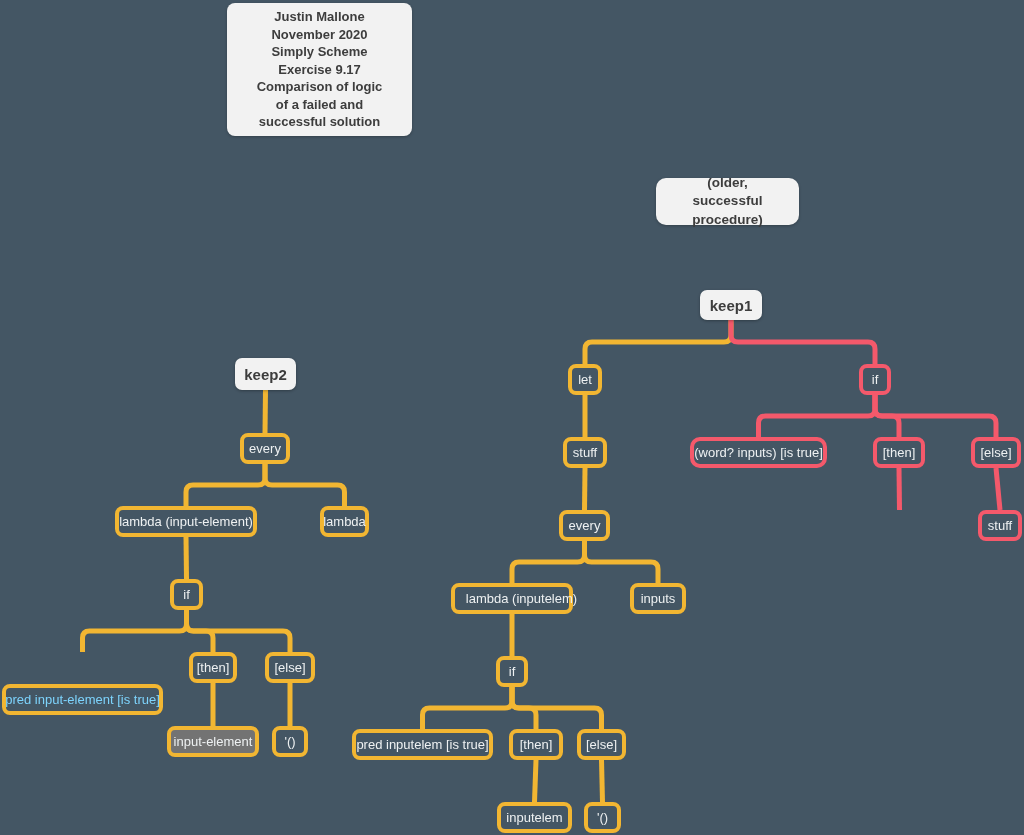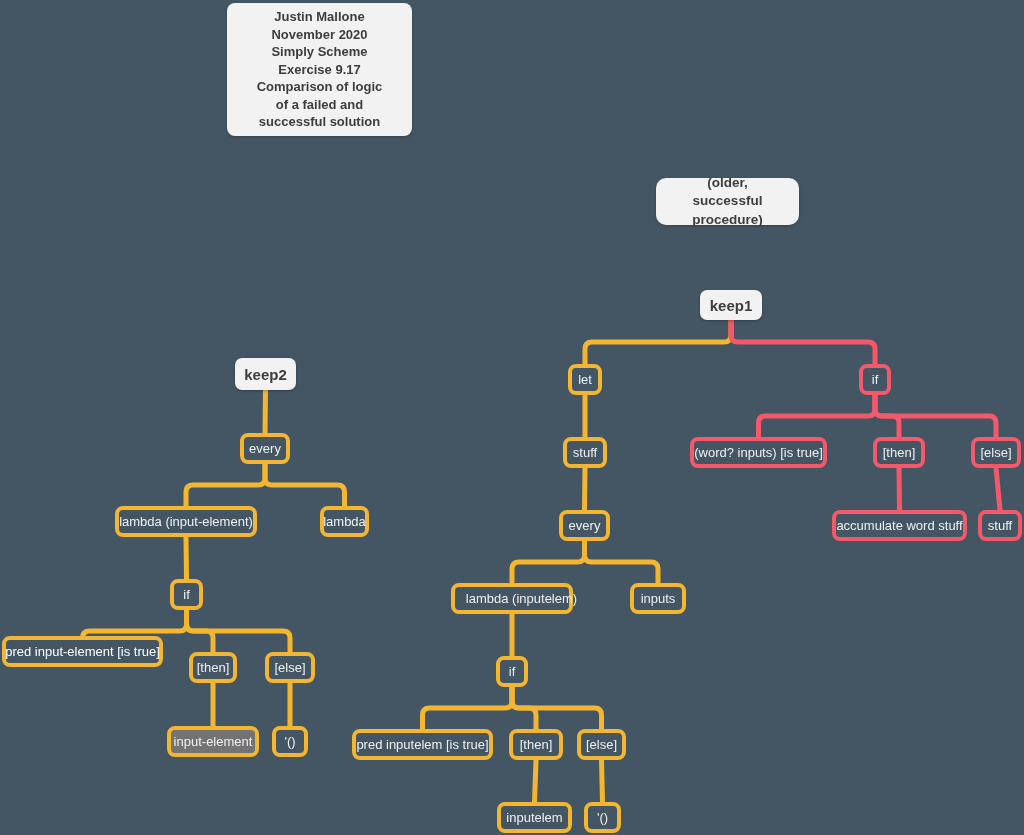--- a/index.html
+++ b/index.html
@@ -81,41 +81,40 @@
       <path d="M 875 395 L 875 409 Q 875 416 882 416 L 892 416 Q 899 416 899 423 L 899 437" stroke="#f4596b" stroke-width="5" fill="none"></path>
       <path d="M 875 395 L 875 409 Q 875 416 882 416 L 989 416 Q 996 416 996 423 L 996 437" stroke="#f4596b" stroke-width="5" fill="none"></path>
       <path d="M 899 468 L 899.5 510" stroke="#f4596b" stroke-width="5" fill="none"></path>
       <path d="M 996 468 L 1000 510" stroke="#f4596b" stroke-width="5" fill="none"></path>
     </svg>
 <div class="node root" style="left: 235px; top: 358px; width: 61px; height: 32px; background: rgb(242, 242, 242); color: rgb(61, 61, 61);">keep2</div>
     <div class="node yellow" style="left: 240px; top: 433px; width: 50px; height: 31px; background: rgb(68, 86, 100); border-color: rgb(242, 182, 50); color: rgb(238, 241, 242);">every</div>
     <div class="node yellow" style="left: 115px; top: 506px; width: 142px; height: 31px; background: rgb(68, 86, 100); border-color: rgb(242, 182, 50); color: rgb(238, 241, 242);">lambda (input-element)</div>
     <div class="node yellow" style="left: 320px; top: 506px; width: 49px; height: 31px; background: rgb(68, 86, 100); border-color: rgb(242, 182, 50); color: rgb(238, 241, 242);">lambda</div>
     <div class="node yellow" style="left: 170px; top: 579px; width: 33px; height: 31px; background: rgb(68, 86, 100); border-color: rgb(242, 182, 50); color: rgb(238, 241, 242);">if</div>
-    <div class="node yellow" style="left: 2px; top: 636px; width: 161px; height: 31px; background: rgb(68, 86, 100); border-color: rgb(242, 182, 50); color: #ffffff;">pred input-element [is true]</div>
+    <div class="node yellow" style="left: 2px; top: 684px; width: 161px; height: 31px; background: rgb(68, 86, 100); border-color: rgb(242, 182, 50); color: #7dd3fc;">pred input-element [is true]</div>
     <div class="node yellow" style="left: 189px; top: 652px; width: 48px; height: 31px; background: rgb(68, 86, 100); border-color: rgb(242, 182, 50); color: rgb(238, 241, 242);">[then]</div>
     <div class="node yellow" style="left: 265px; top: 652px; width: 50px; height: 31px; background: rgb(68, 86, 100); border-color: rgb(242, 182, 50); color: rgb(238, 241, 242);">[else]</div>
     <div class="node yellow" style="left: 167px; top: 726px; width: 92px; height: 31px; background: #737373; border-color: rgb(242, 182, 50); color: rgb(238, 241, 242);">input-element</div>
     <div class="node yellow" style="left: 272px; top: 726px; width: 36px; height: 31px; background: rgb(68, 86, 100); border-color: rgb(242, 182, 50); color: rgb(238, 241, 242);">'()</div>
     <div class="node root" style="left: 700px; top: 290px; width: 62px; height: 30px; background: rgb(242, 242, 242); color: rgb(61, 61, 61);">keep1</div>
     <div class="node yellow" style="left: 568px; top: 364px; width: 34px; height: 31px; background: rgb(68, 86, 100); border-color: rgb(242, 182, 50); color: rgb(238, 241, 242);">let</div>
     <div class="node red" style="left: 859px; top: 364px; width: 32px; height: 31px; background: rgb(68, 86, 100); border-color: rgb(244, 89, 107); color: rgb(238, 241, 242);">if</div>
     <div class="node yellow" style="left: 563px; top: 437px; width: 44px; height: 31px; background: rgb(68, 86, 100); border-color: rgb(242, 182, 50); color: rgb(238, 241, 242);">stuff</div>
     <div class="node yellow" style="left: 559px; top: 510px; width: 51px; height: 31px; background: rgb(68, 86, 100); border-color: rgb(242, 182, 50); color: rgb(238, 241, 242);">every</div>
     <div class="node yellow" style="left: 451px; top: 583px; width: 122px; height: 31px; background: rgb(68, 86, 100); border-color: rgb(242, 182, 50); color: rgb(238, 241, 242); padding-left: 19px;">lambda (inputelem)</div>
     <div class="node yellow" style="left: 630px; top: 583px; width: 56px; height: 31px; background: rgb(68, 86, 100); border-color: rgb(242, 182, 50); color: rgb(238, 241, 242);">inputs</div>
     <div class="node yellow" style="left: 496px; top: 656px; width: 32px; height: 31px; background: rgb(68, 86, 100); border-color: rgb(242, 182, 50); color: rgb(238, 241, 242);">if</div>
     <div class="node yellow" style="left: 352px; top: 729px; width: 141px; height: 31px; background: rgb(68, 86, 100); border-color: rgb(242, 182, 50); color: rgb(238, 241, 242);">pred inputelem [is true]</div>
     <div class="node yellow" style="left: 509px; top: 729px; width: 54px; height: 31px; background: rgb(68, 86, 100); border-color: rgb(242, 182, 50); color: rgb(238, 241, 242);">[then]</div>
     <div class="node yellow" style="left: 577px; top: 729px; width: 49px; height: 31px; background: rgb(68, 86, 100); border-color: rgb(242, 182, 50); color: rgb(238, 241, 242);">[else]</div>
     <div class="node yellow" style="left: 497px; top: 802px; width: 75px; height: 31px; background: rgb(68, 86, 100); border-color: rgb(242, 182, 50); color: rgb(238, 241, 242);">inputelem</div>
     <div class="node yellow" style="left: 584px; top: 802px; width: 37px; height: 31px; background: rgb(68, 86, 100); border-color: rgb(242, 182, 50); color: rgb(238, 241, 242);">'()</div>
-    <div class="node red" style="left: 690px; top: 437px; width: 137px; height: 31px; background: rgb(68, 86, 100); border-color: rgb(244, 89, 107); color: rgb(238, 241, 242);">(word? inputs) [is true]</div>
+    <div class="node red" style="left: 690px; top: 437px; width: 137px; height: 31px; background: rgb(68, 86, 100); border-color: rgb(244, 89, 107); color: rgb(238, 241, 242); border-radius: 10px;">(word? inputs) [is true]</div>
     <div class="node red" style="left: 873px; top: 437px; width: 52px; height: 31px; background: rgb(68, 86, 100); border-color: rgb(244, 89, 107); color: rgb(238, 241, 242);">[then]</div>
     <div class="node red" style="left: 971px; top: 437px; width: 50px; height: 31px; background: rgb(68, 86, 100); border-color: rgb(244, 89, 107); color: rgb(238, 241, 242);">[else]</div>
-    <div class="node red" style="left: 832px; top: 510px; width: 135px; height: 31px; background: rgb(68, 86, 100); border-color: rgb(244, 89, 107); color: rgb(238, 241, 242);">accumulate word stuff</div>
     <div class="node red" style="left: 978px; top: 510px; width: 44px; height: 31px; background: rgb(68, 86, 100); border-color: rgb(244, 89, 107); color: rgb(238, 241, 242);">stuff</div>
     <div class="card title" style="left: 227px; top: 3px; width: 185px; height: 133px; background: rgb(242, 242, 242); color: rgb(61, 61, 61);">Justin Mallone
 November 2020
 Simply Scheme Exercise 9.17
 Comparison of logic of a failed and successful solution</div>
     <div class="card note" style="left: 656px; top: 178px; width: 143px; height: 47px; background: rgb(242, 242, 242); color: rgb(61, 61, 61);">(older, successful procedure)</div>
   </div>
 
 </body></html>

